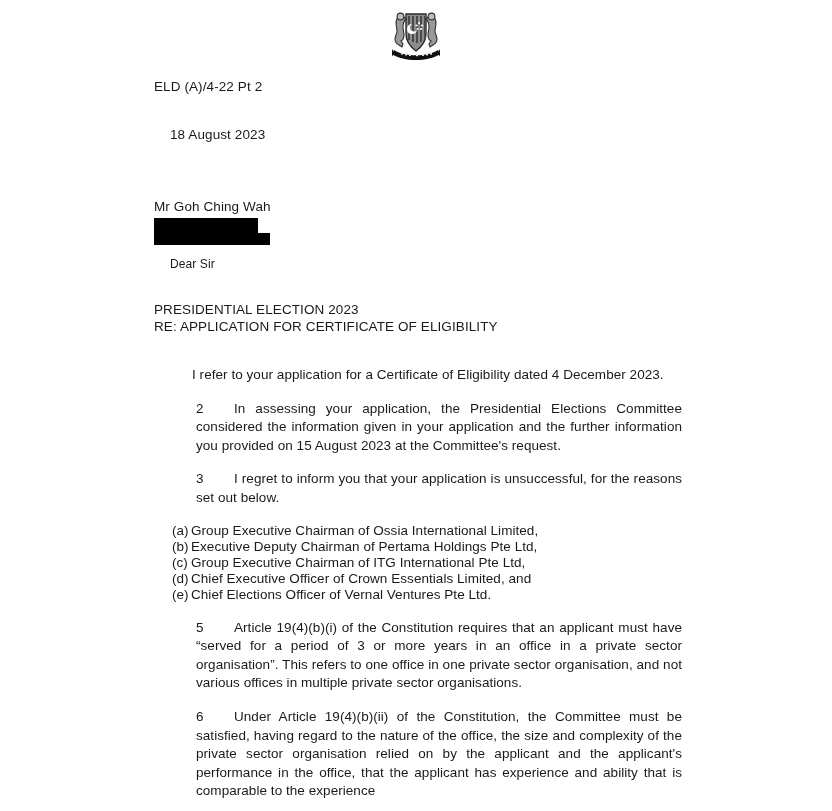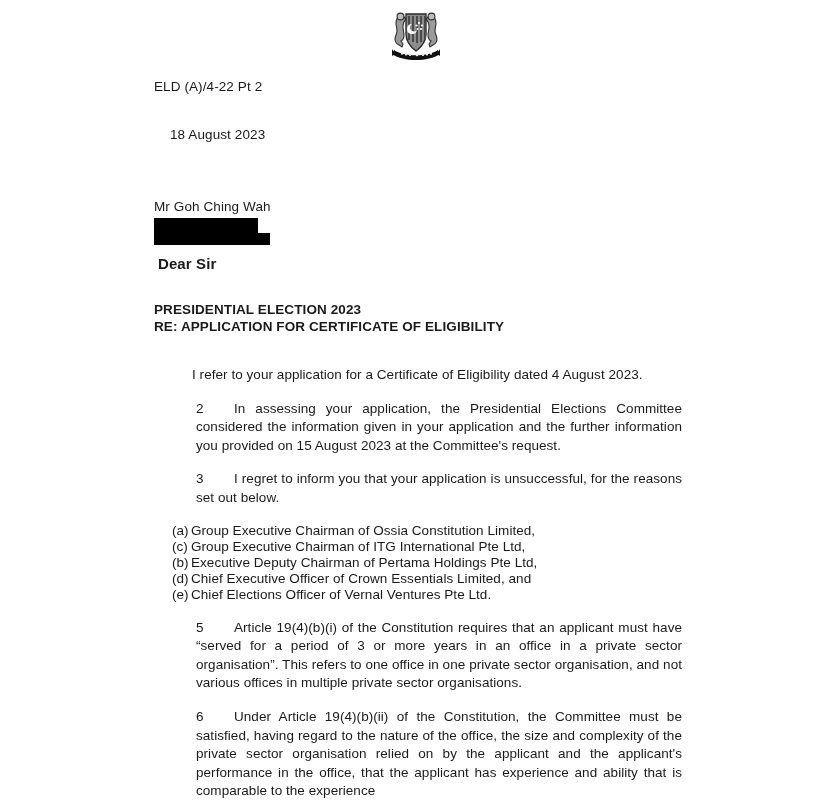--- a/index.html
+++ b/index.html
@@ -72,32 +72,31 @@
   }
   .redaction-bar {
     background: #000000;
     display: block;
   }
   .redaction-bar.r1 { width: 104px; height: 15px; }
   .redaction-bar.r2 { width: 116px; height: 12px; }
   .salutation {
     position: absolute;
     top: 255px;
-    left: 4px;
-    font-size: 15px;
-    line-height: 18px;
-    letter-spacing: 0.1px;
-    font-weight: bold;
+    left: 16px;
+    font-size: 12px;
+    line-height: 18px;
+    letter-spacing: 0.1px;
   }
   .subject {
     position: absolute;
     top: 302px;
     left: 0;
     width: 528px;
-    font-weight: bold;
+    font-weight: normal;
     font-size: 13.5px;
     line-height: 16.5px;
     letter-spacing: 0.1px;
   }
   .subject div { white-space: nowrap; }
   .content {
     position: absolute;
     top: 366px;
     left: 0;
     width: 528px;
@@ -198,31 +197,31 @@
 
     <div class="salutation">Dear Sir</div>
 
     <div class="subject">
       <div>PRESIDENTIAL ELECTION 2023</div>
       <div>RE: APPLICATION FOR CERTIFICATE OF ELIGIBILITY</div>
     </div>
 
     <div class="content">
 
-      <p class="para first">I refer to your application for a Certificate of Eligibility dated 4 August 2023.</p>
+      <p class="para first">I refer to your application for a Certificate of Eligibility dated 4 December 2023.</p>
 
       <p class="para numbered"><span class="num">2</span><span>In assessing your application, the Presidential Elections Committee considered the information given in your application and the further information you provided on 15 August 2023 at the Committee's request.</span></p>
 
       <p class="para numbered"><span class="num">3</span><span>I regret to inform you that your application is unsuccessful, for the reasons set out below.</span></p>
 
 
       <div class="list-block">
-        <div class="list-item"><span class="marker">(a)</span><span>Group Executive Chairman of Ossia Constitution Limited,</span></div>
+        <div class="list-item"><span class="marker">(a)</span><span>Group Executive Chairman of Ossia International Limited,</span></div>
+        <div class="list-item"><span class="marker">(b)</span><span>Executive Deputy Chairman of Pertama Holdings Pte Ltd,</span></div>
         <div class="list-item"><span class="marker">(c)</span><span>Group Executive Chairman of ITG International Pte Ltd,</span></div>
-        <div class="list-item"><span class="marker">(b)</span><span>Executive Deputy Chairman of Pertama Holdings Pte Ltd,</span></div>
         <div class="list-item"><span class="marker">(d)</span><span>Chief Executive Officer of Crown Essentials Limited, and</span></div>
         <div class="list-item"><span class="marker">(e)</span><span>Chief Elections Officer of Vernal Ventures Pte Ltd.</span></div>
       </div>
 
       <p class="para numbered"><span class="num">5</span><span>Article 19(4)(b)(i) of the Constitution requires that an applicant must have “served for a period of 3 or more years in an office in a private sector organisation”. This refers to one office in one private sector organisation, and not various offices in multiple private sector organisations.</span></p>
 
       <p class="para numbered"><span class="num">6</span><span>Under Article 19(4)(b)(ii) of the Constitution, the Committee must be satisfied, having regard to the nature of the office, the size and complexity of the private sector organisation relied on by the applicant and the applicant's performance in the office, that the applicant has experience and ability that is comparable to the experience</span></p>
 
     </div>
   </div>

